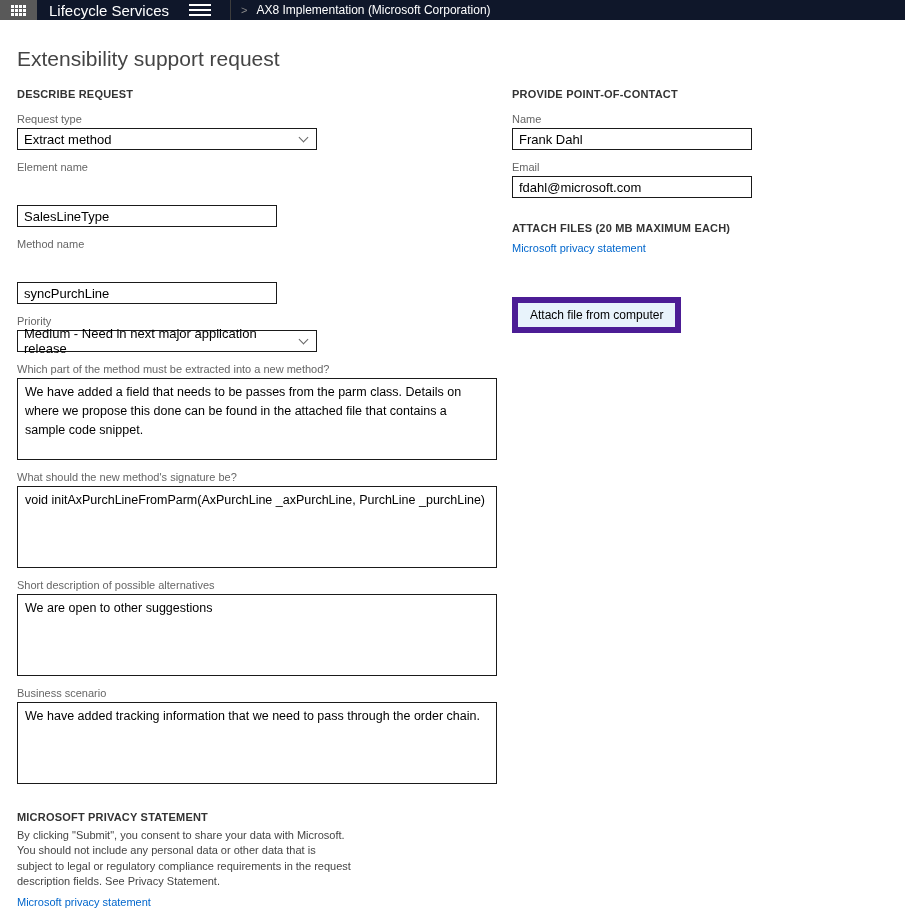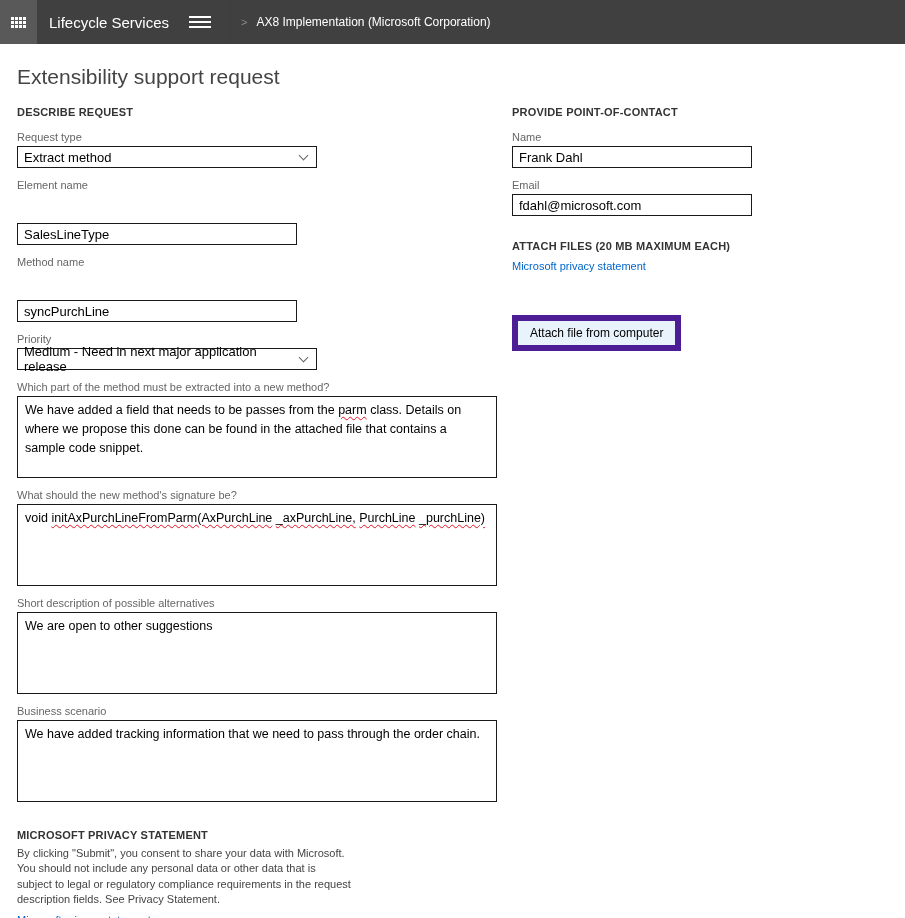--- a/index.html
+++ b/index.html
@@ -4,58 +4,57 @@
 <style>
   * { box-sizing: border-box; }
   html, body { margin: 0; padding: 0; }
   body {
     width: 905px; height: 918px; overflow: hidden;
     background: #ffffff; color: #000;
     font-family: "Liberation Sans", sans-serif;
   }
 
   
-  .topbar { height: 44px; background: #404040; display: flex; align-items: stretch; }
+  .topbar { height: 20px; background: #0f172a; display: flex; align-items: stretch; }
   .waffle-btn { width: 37px; background: #595959; display: flex; align-items: center; justify-content: center; cursor: pointer; }
   .waffle-grid { display: grid; grid-template-columns: repeat(4, 3px); grid-template-rows: repeat(3, 3px); gap: 1px; }
   .waffle-grid i { background: #fff; display: block; }
   .app-title { color: #fff; font-size: 15px; display: flex; align-items: center; margin-left: 12px; font-weight: 400; }
   .hamburger { display: flex; flex-direction: column; justify-content: center; gap: 3px; margin-left: 20px; cursor: pointer; }
   .hamburger i { width: 22px; height: 2px; background: #fff; display: block; }
   .top-sep { width: 1px; background: #3d3d3d; margin-left: 19px; }
   .breadcrumb { display: flex; align-items: center; margin-left: 10px; font-size: 12px; }
   .crumb-caret { color: #8a8a8a; margin-right: 9px; font-size: 11px; }
   .crumb-text { color: #fff; }
 
   
   .main { padding: 0 17px; }
-  .page-title { font-size: 21px; font-weight: 300; color: #444; margin: 21px 0 15px 0; }
+  .page-title { font-size: 21px; font-weight: 300; color: #444; margin: 27px 0 15px 0; }
   .columns { display: flex; gap: 15px; width: 735px; }
   .col-left { width: 480px; flex: none; }
   .col-right { width: 240px; flex: none; }
   .section-heading { font-size: 11px; font-weight: bold; color: #333; margin: 2px 0 13px 0; letter-spacing: .2px; }
 
   
   .field { margin-bottom: 11px; }
   .lbl { display: block; font-size: 11px; color: #666; margin-bottom: 3px; }
   .txt, .selectbox {
     border: 1px solid #1a1a1a; background: #fff; color: #000;
     font-family: inherit; font-size: 13px; height: 22px; padding: 1px 6px;
   }
   .txt { display: block; }
-  .w300 { width: 280px; margin-top: 32px; }
+  .w300 { width: 260px; margin-top: 32px; }
   .w240 { width: 240px; }
   .selectbox { width: 300px; display: flex; align-items: center; justify-content: space-between; cursor: pointer; gap: 28px; }
   .chev { width: 7px; height: 7px; border-right: 1px solid #666; border-bottom: 1px solid #666; transform: rotate(45deg); margin: -3px 3px 0 0; flex: none; }
   .box {
     width: 480px; height: 82px; border: 1px solid #1a1a1a; background: #fff;
     padding: 4px 7px; font-size: 12.5px; line-height: 1.5; color: #000; overflow: hidden;
   }
   .misspelled {
-    text-decoration: underline;
     text-decoration-style: wavy;
     text-decoration-color: #e81123;
     text-decoration-thickness: 1px;
     text-underline-offset: 2px;
   }
 
   
   .link { color: #0066cc; font-size: 11px; text-decoration: none; cursor: pointer; display: inline-block; }
   .btn {
     background: #e8f3fb; border: 6px solid #4c1d95; color: #000;

